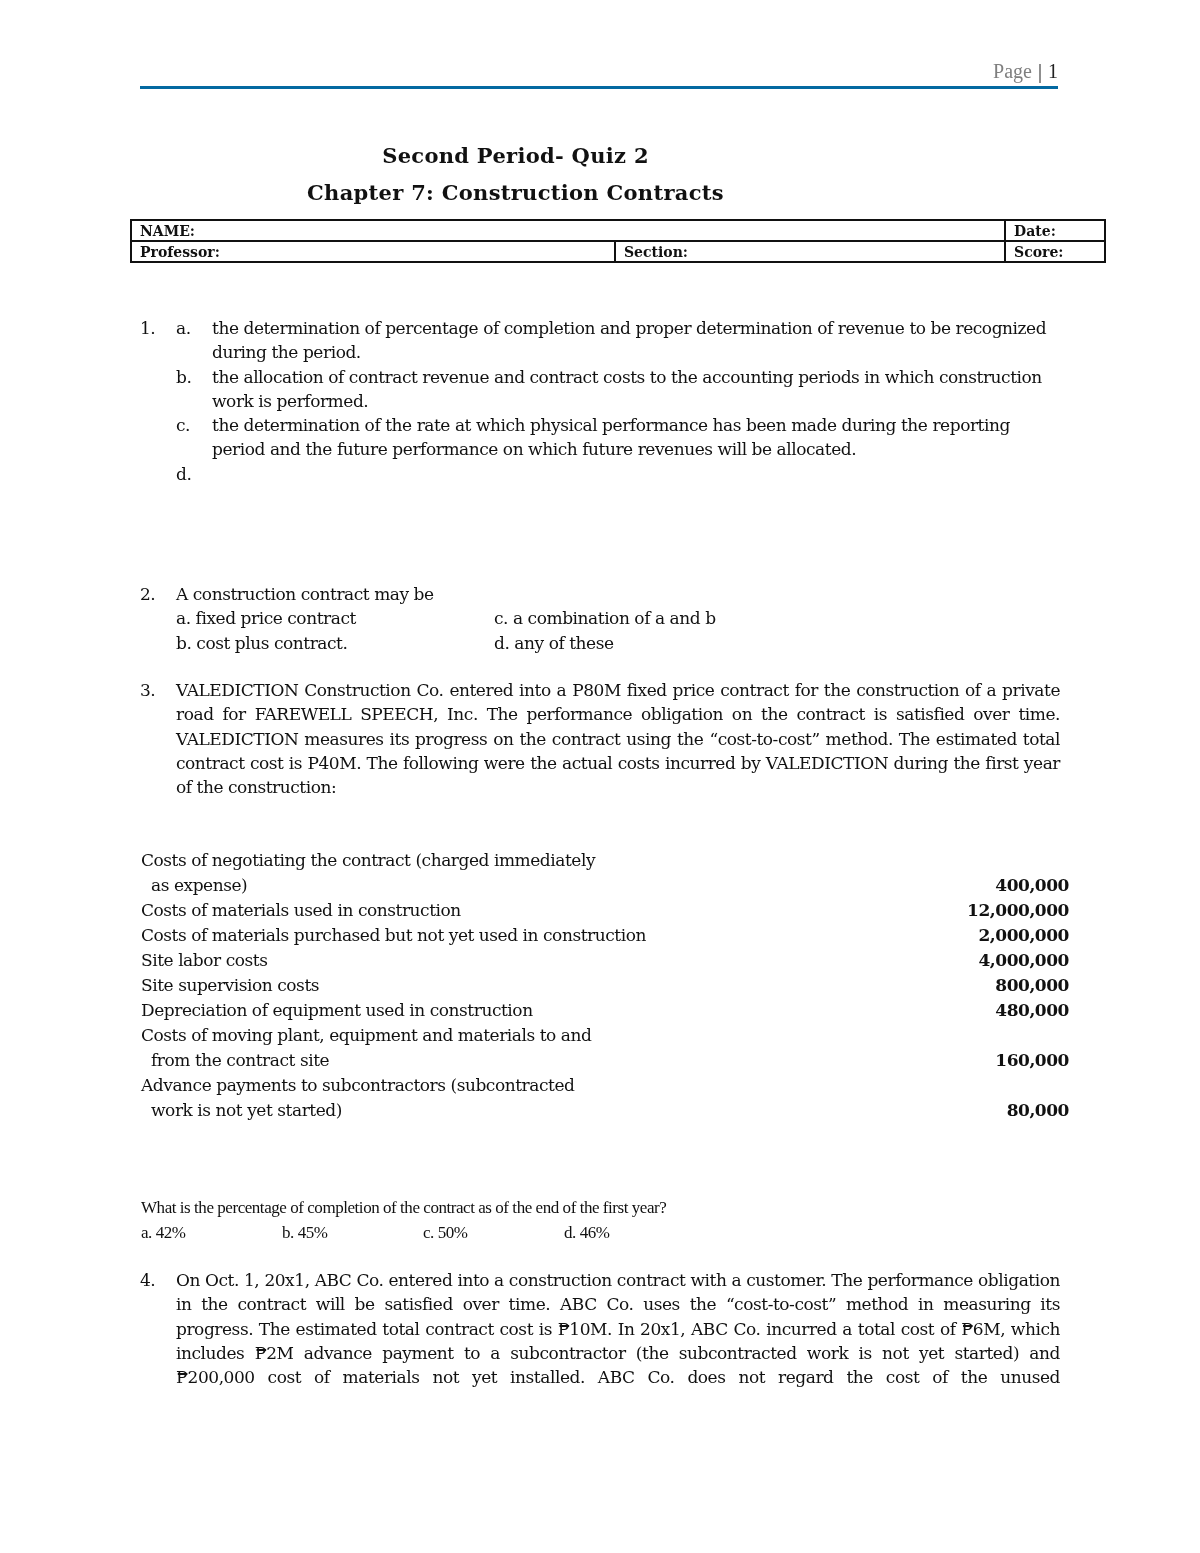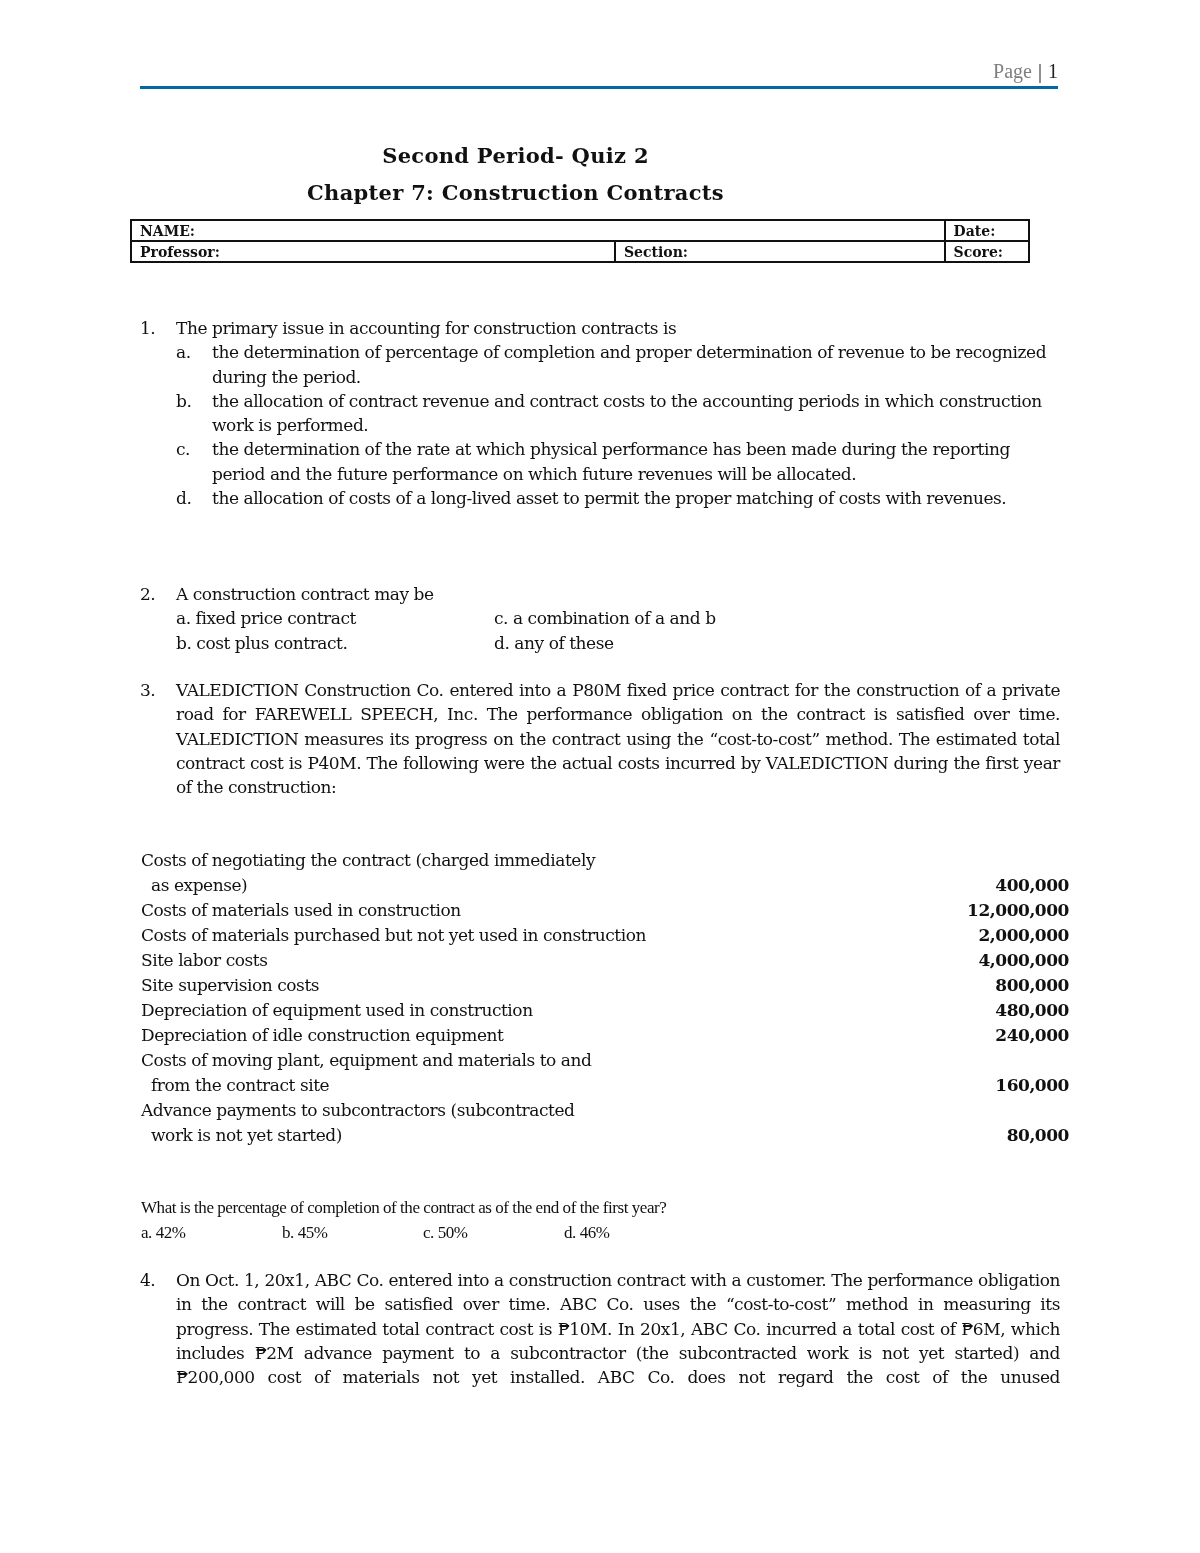--- a/index.html
+++ b/index.html
@@ -20,21 +20,21 @@
 
     .title {
       position: absolute; left: 0; width: 1031px; text-align: center;
       font-family: "DejaVu Serif", serif; font-weight: bold; font-size: 21px;
       letter-spacing: 0.3px;
     }
     .title1 { top: 143px; }
     .title2 { top: 180px; }
 
     .info-table {
-      position: absolute; left: 130px; top: 219px; width: 900px;
+      position: absolute; left: 130px; top: 219px; width: 976px;
       border-collapse: collapse; font-family: "DejaVu Serif", serif; font-weight: bold;
       font-size: 14px;
     }
     .info-table td {
       border: 2px solid #111; height: 19px; padding: 0 0 0 8px; vertical-align: middle;
     }
 
     .q {
       position: absolute; left: 140px; width: 920px;
       font-family: "DejaVu Serif", serif; font-size: 17px; line-height: 24.3px;
@@ -86,25 +86,24 @@
   <tr>
     <td style="width:474px"><span>Professor:</span></td>
     <td><span>Section:</span></td>
     <td><span>Score:</span></td>
   </tr>
 </tbody>
   </table>
 
 <div class="q" style="top:316px">
   <span class="qnum">1.</span>
-  <div class="qtext">The primary issue in accounting for construction contracts is</div>
   <div class="opt"><span class="lbl">a.</span><span>the determination of percentage of completion and proper determination of revenue to be recognized during the period.</span></div>
   <div class="opt"><span class="lbl">b.</span><span>the allocation of contract revenue and contract costs to the accounting periods in which construction work is performed.</span></div>
   <div class="opt"><span class="lbl">c.</span><span>the determination of the rate at which physical performance has been made during the reporting period and the future performance on which future revenues will be allocated.</span></div>
-  <div class="opt"><span class="lbl">d.</span><span>the allocation of costs of a long-lived asset to permit the proper matching of costs with revenues.</span></div>
+  <div class="opt"><span class="lbl">d.</span></div>
 </div>
 
 <div class="q" style="top:582px">
   <span class="qnum">2.</span>
   <div class="qtext">A construction contract may be</div>
   <div class="grid2">
     <span>a. fixed price contract</span>
     <span>c. a combination of a and b</span>
     <span>b. cost plus contract.</span>
     <span>d. any of these</span>
@@ -135,24 +134,20 @@
   </div>
   <div class="cost-row">
     <div class="cost-label">Site supervision costs</div>
     <div class="cost-amt">800,000</div>
   </div>
   <div class="cost-row">
     <div class="cost-label">Depreciation of equipment used in construction</div>
     <div class="cost-amt">480,000</div>
   </div>
   <div class="cost-row">
-    <div class="cost-label">Depreciation of idle construction equipment</div>
-    <div class="cost-amt">240,000</div>
-  </div>
-  <div class="cost-row">
     <div class="cost-label"><div>Costs of moving plant, equipment and materials to and</div><div class="cont">from the contract site</div></div>
     <div class="cost-amt">160,000</div>
   </div>
   <div class="cost-row">
     <div class="cost-label"><div>Advance payments to subcontractors (subcontracted</div><div class="cont">work is not yet started)</div></div>
     <div class="cost-amt">80,000</div>
   </div>
 </div>
 
 <div class="q3-ask">

